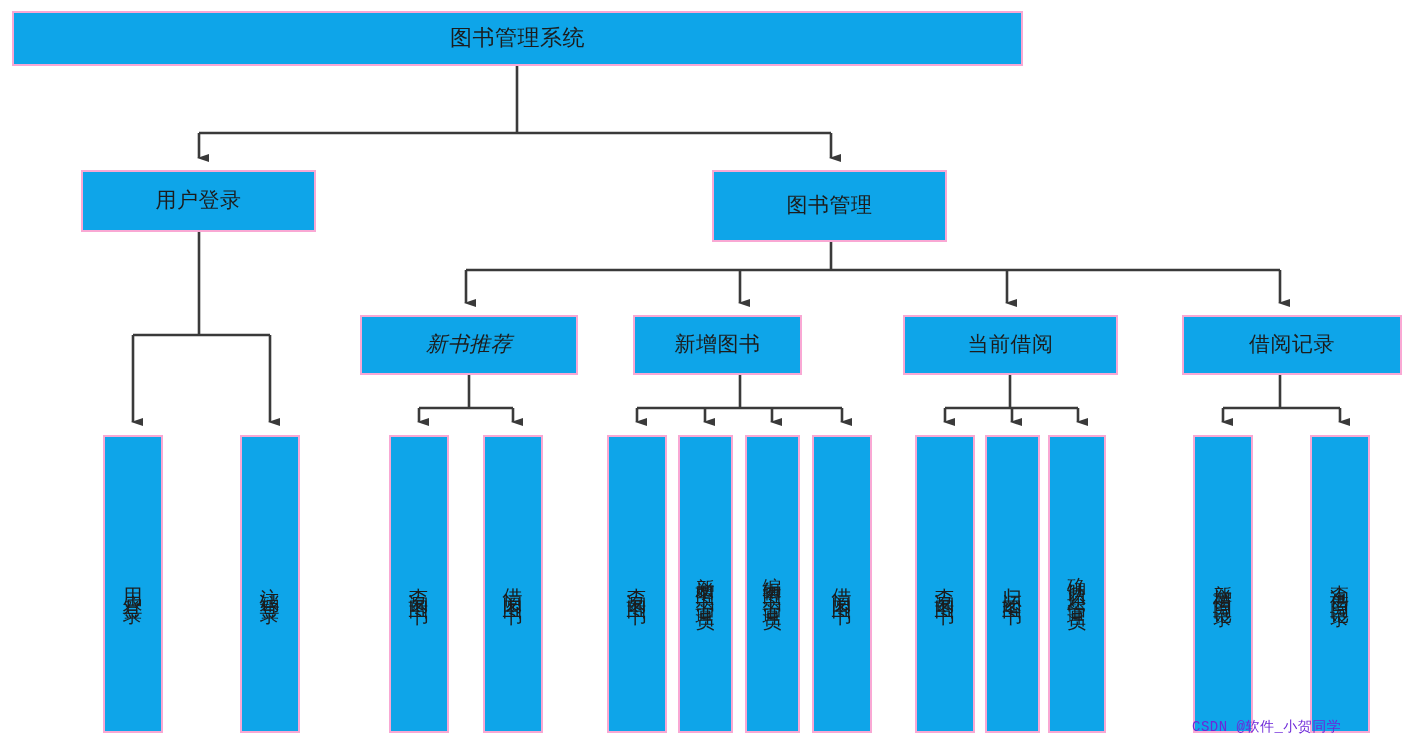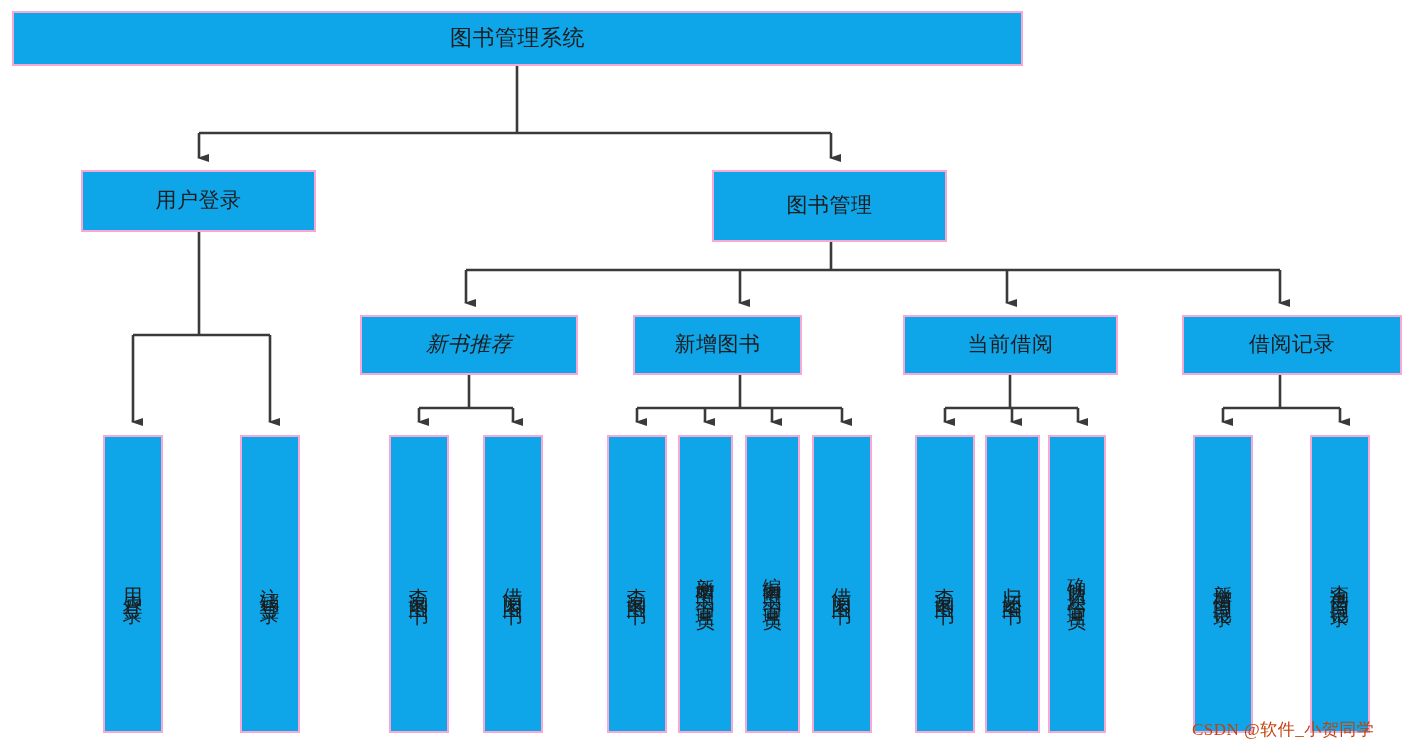--- a/index.html
+++ b/index.html
@@ -61,25 +61,25 @@
     line-height: 1.0;
     letter-spacing: 6px;
     white-space: nowrap;
   }
   .node.v.long .label {
     letter-spacing: 5px;
     font-size: 19px;
   }
   .watermark {
     position: absolute;
-    color: #c2410c;
-    font-size: 17px;
+    color: #6d28d9;
+    font-size: 14px;
     white-space: nowrap;
     letter-spacing: 0.5px;
-    font-family: Liberation Serif, serif;
+    font-family: Liberation Mono, monospace;
   }
 </style>
 </head>
 <body>
 
 <div id="canvas">
 
   <svg class="edges" viewBox="0 0 1405 747">
     <defs>
       <marker id="arrow" markerWidth="10" markerHeight="12" refX="4" refY="10" orient="auto" markerUnits="userSpaceOnUse">

